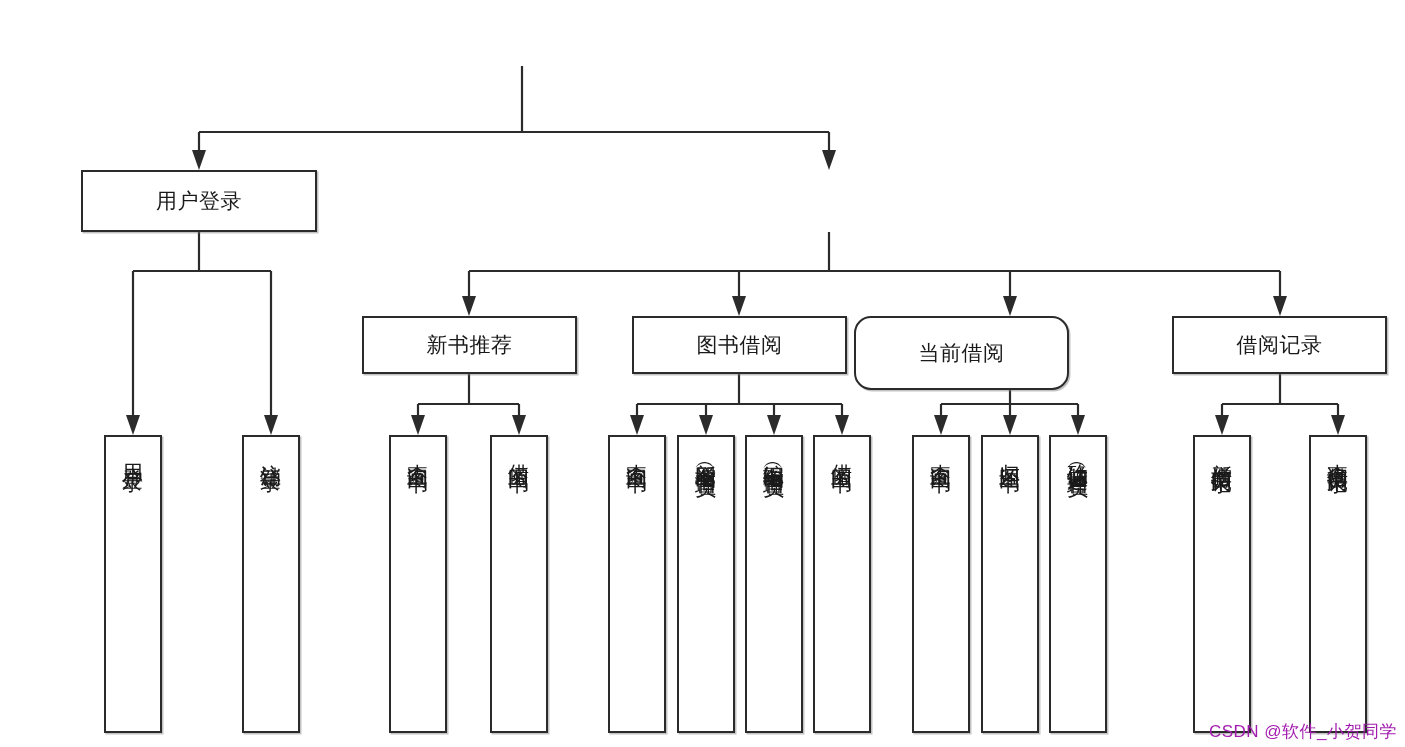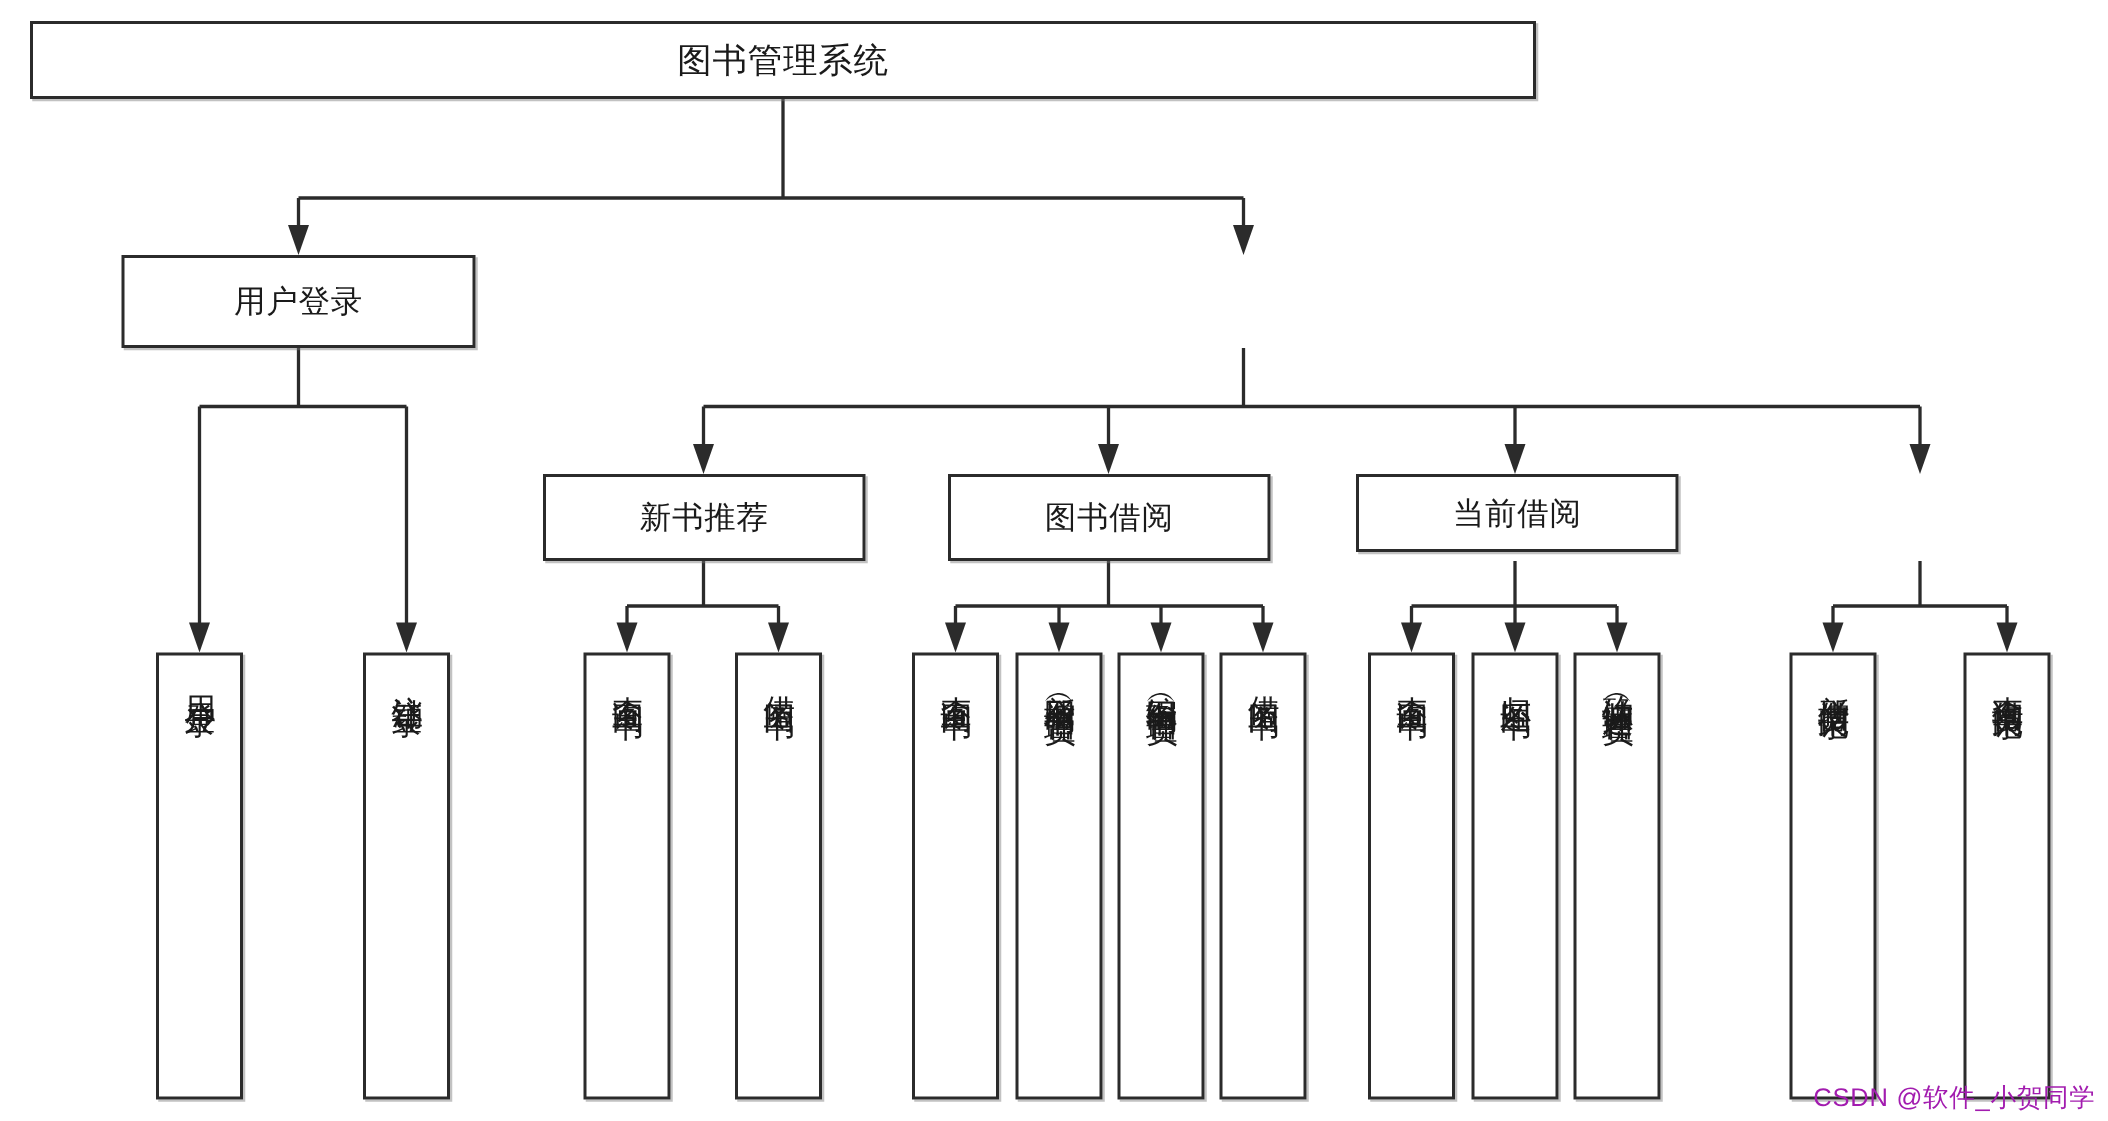--- a/index.html
+++ b/index.html
@@ -155,41 +155,41 @@
     <polygon class="arrow" points="1071,415 1085,415 1078,435"></polygon>
 
     <line x1="1280" y1="374" x2="1280" y2="404"></line>
     <line x1="1222" y1="404" x2="1338" y2="404"></line>
     <line x1="1222" y1="404" x2="1222" y2="417"></line>
     <line x1="1338" y1="404" x2="1338" y2="417"></line>
     <polygon class="arrow" points="1215,415 1229,415 1222,435"></polygon>
     <polygon class="arrow" points="1331,415 1345,415 1338,435"></polygon>
   </svg>
 
-  <div class="node root" style="left:20px; top:14px; width:1004px; height:52px;">
-    <span class="label">图书管理系统</span>
-  </div>
 
   <div class="node branch" style="left:81px; top:170px; width:236px; height:62px;">
     <span class="label">用户登录</span>
   </div>
 
 
   <div class="node branch" style="left:632px; top:316px; width:215px; height:58px;">
     <span class="label">图书借阅</span>
   </div>
 
   <div class="node branch" style="left:362px; top:316px; width:215px; height:58px;">
     <span class="label">新书推荐</span>
   </div>
 
-  <div class="node branch" style="left:904px; top:316px; width:215px; height:52px;">
+  <div class="node branch" style="left:854px; top:316px; width:215px; height:74px;border-radius:17px;">
     <span class="label">当前借阅</span>
   </div>
 
+  <div class="node branch" style="left:1172px; top:316px; width:215px; height:58px;">
+    <span class="label">借阅记录</span>
+  </div>
 
   <div class="node leaf" style="left:104px; top:435px; width:58px; height:298px;">
     <span class="label">用户登录</span>
   </div>
 
   <div class="node leaf" style="left:242px; top:435px; width:58px; height:298px;">
     <span class="label">注销登录</span>
   </div>
 
   <div class="node leaf" style="left:389px; top:435px; width:58px; height:298px;">

